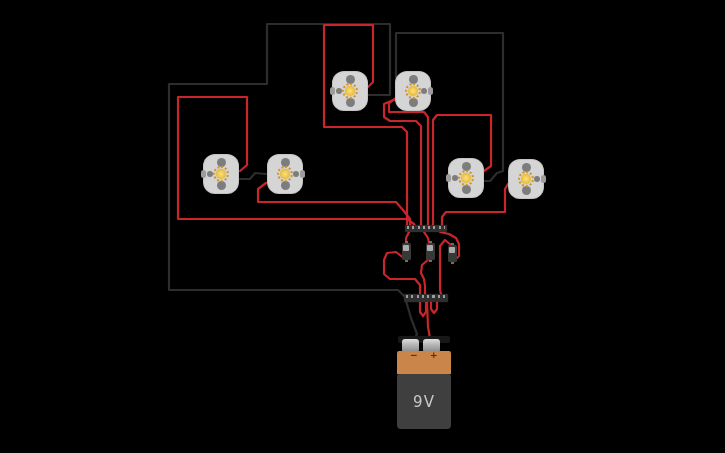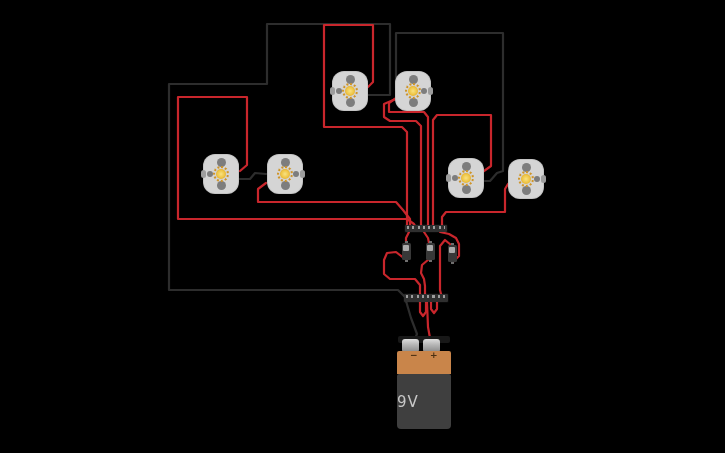--- a/index.html
+++ b/index.html
@@ -26,21 +26,21 @@
   .switch .pin{position:absolute;left:3px;width:3px;height:2px;background:var(--switch_pin);}
   .switch .pin.top{top:-2px}.switch .pin.bot{bottom:-2px}
 
   .battery{position:absolute;}
   .bat-cap{position:absolute;left:1px;top:0;right:1px;height:7px;background:var(--battery_cap);border-radius:2px;}
   .stud{position:absolute;top:3px;width:17px;height:13px;border-radius:3px 3px 2px 2px;background:linear-gradient(180deg,#dedede 0,#b5b5b5 45%,#8a8a8a 100%);}
   .stud.left{left:5px}.stud.right{left:26px}
   .bat-orange{position:absolute;left:0;top:15px;width:100%;height:23px;background:var(--battery_orange);border-radius:2px 2px 0 0;}
   .bat-sign{position:absolute;top:-1px;font-weight:bold;font-size:9px;color:var(--battery_sign);font-family:"DejaVu Sans",sans-serif;}
   .bat-sign.minus{left:13px}.bat-sign.plus{left:33px}
-  .bat-body{position:absolute;left:0;top:38px;width:100%;height:55px;background:var(--battery_dark);border-radius:2px 2px 4px 4px;display:flex;align-items:center;}
+  .bat-body{position:absolute;left:0;top:38px;width:100%;height:55px;background:var(--battery_dark);border-radius:2px 2px 4px 4px;display:flex;align-items:center;justify-content:center;}
   .bat-label{font-size:15px;color:var(--battery_text);letter-spacing:1px;font-family:"DejaVu Sans",sans-serif;}
 </style>
 </head>
 <body>
 
 <div id="canvas" style="width: 725px; height: 453px; background: rgb(0, 0, 0); --wire_red: #c9262c; --wire_black: #2d2d2d; --bulb_body: #d5d5d5; --bulb_contact: #7d7d7d; --filament_ring: #cf9426; --nub: #9d9d9d; --strip_body: #2f2f2f; --strip_pin: #9c9c9c; --switch_body: #383838; --switch_slider: #ababab; --switch_pin: #6f6f6f; --battery_cap: #181818; --battery_orange: #c9854a; --battery_dark: #3f3f3f; --battery_text: #c8c8c8; --battery_sign: #4a2f12;">
   <svg id="wires" xmlns="http://www.w3.org/2000/svg" width="725" height="453" viewBox="0 0 725 453">
       <polyline points="368,95 390,95 390,24 267,24 267,84 169,84 169,290 398,290 405,297" fill="none" stroke="#2d2d2d" stroke-width="2.2" stroke-linecap="round" stroke-linejoin="round"></polyline>
       <polyline points="396,88 396,33 503,33 503,171 497,173 490,181 485,181" fill="none" stroke="#2d2d2d" stroke-width="2.2" stroke-linecap="round" stroke-linejoin="round"></polyline>
       <polyline points="240,179 250,179 255,173 266,174" fill="none" stroke="#2d2d2d" stroke-width="2.2" stroke-linecap="round" stroke-linejoin="round"></polyline>

